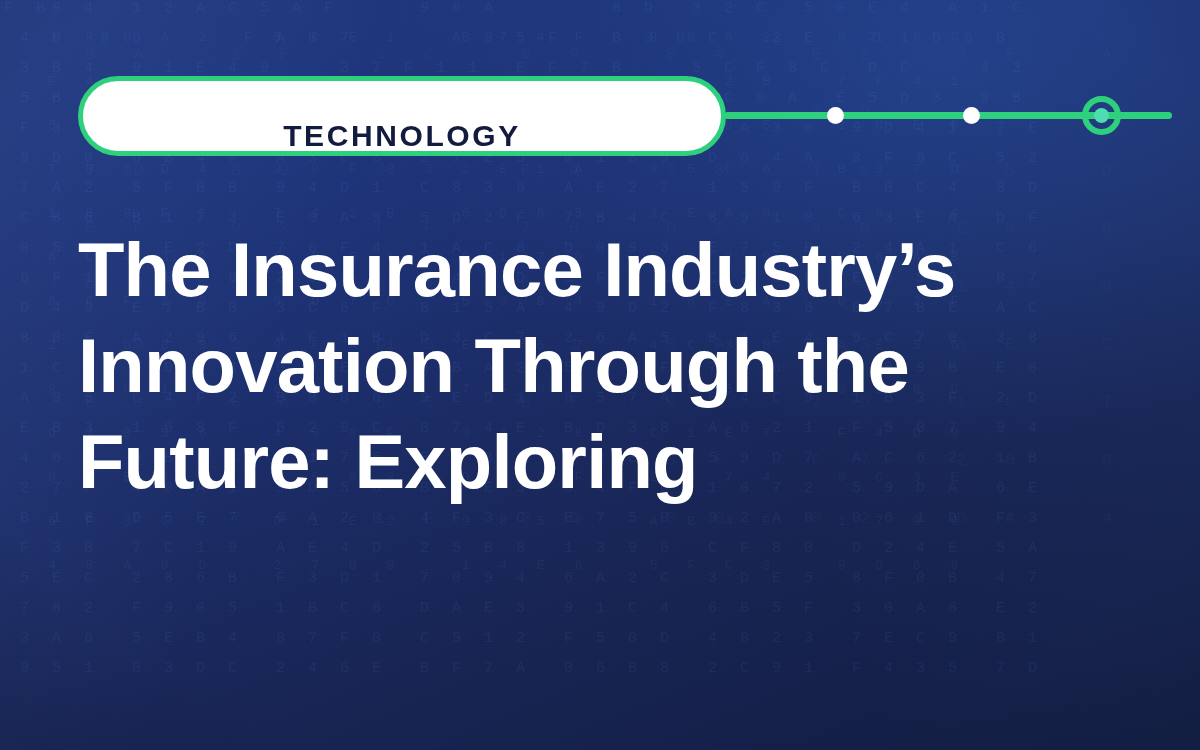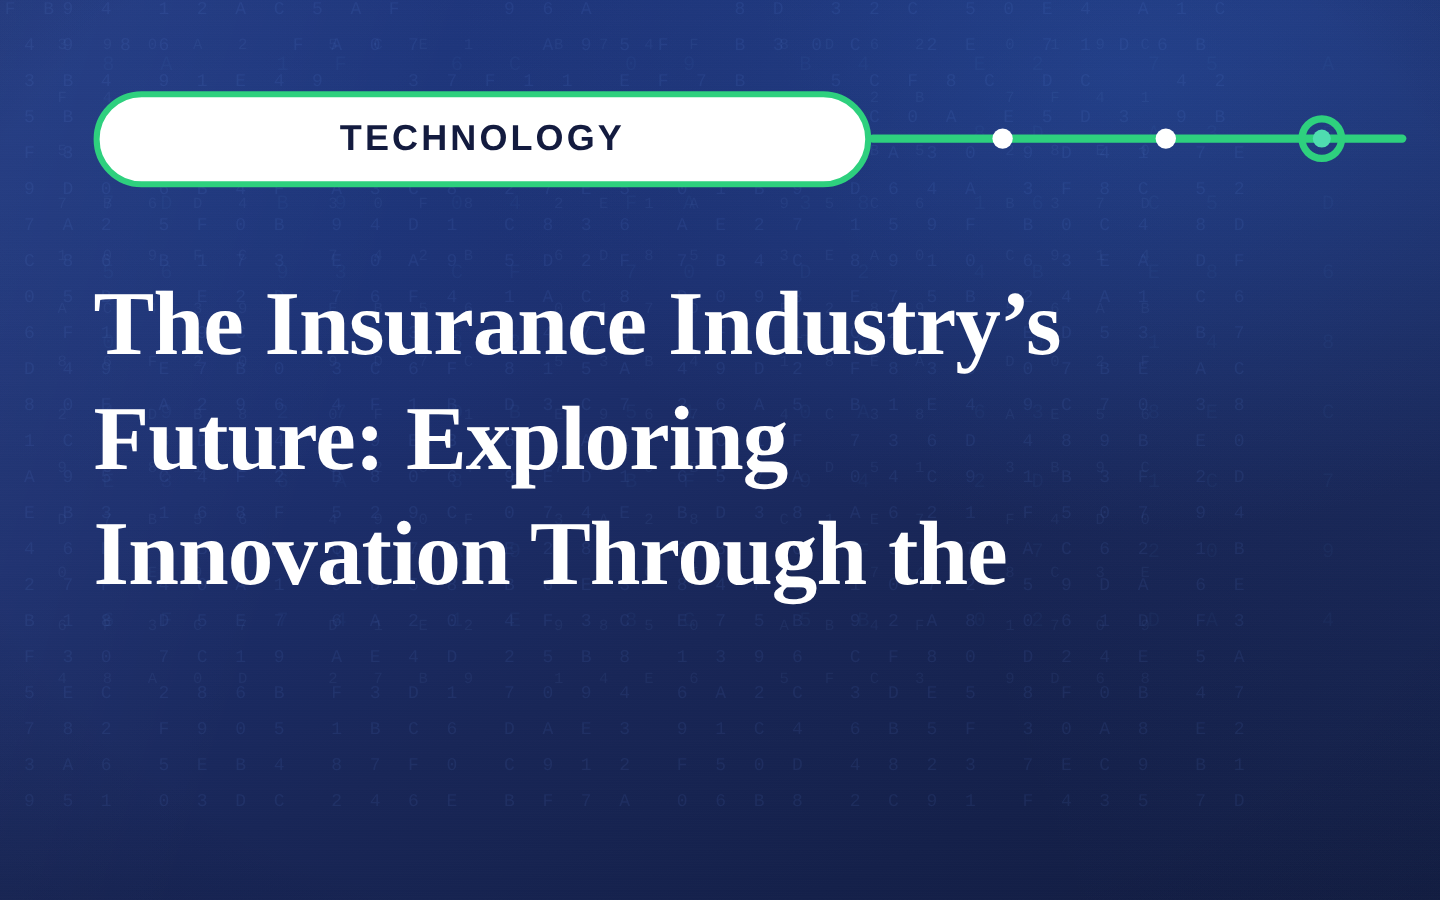--- a/index.html
+++ b/index.html
@@ -82,21 +82,21 @@
   }
 
   #category-badge {
     position:absolute;
     left:0; top:0;
     width:648px; height:80px;
     background:#ffffff;
     border:5px solid #2ed07e;
     border-radius:40px;
     display:flex;
-    align-items:center;
+    align-items:flex-end;
     justify-content:center;
   }
   #category-badge-label {
     color:#131b3f;
     font-size:30px;
     font-weight:700;
     letter-spacing:2.6px;
     line-height:1;
   }
 
@@ -141,21 +141,20 @@
     width:1010px;
   }
   .headline-line {
     display:block;
     color:#ffffff;
     font-size:76px;
     font-weight:700;
     line-height:96px;
     letter-spacing:-0.8px;
     white-space:nowrap;
-    font-family:Liberation Serif, serif;
   }
 </style>
 </head>
 <body>
 
 <div id="hero-banner">
 
   <div class="code-layer" id="code-texture-a">7F B9 4  1 2 A C 5 A F     9 6 A       8 D  3 2 C  5 0 E 4  A 1 C
 A 4 9  8 6      F A 0 7      A 9 5 F   B 3 0 C   2 E   7 1 D 6 B
 0 3 B 4  9 1 E 4 9    3 7 F 1 1  E F 7 B    5 C F 8 C  D C    4 2
@@ -217,17 +216,17 @@
     <div class="connector-dot" id="connector-dot-2"></div>
 
     <div id="connector-endpoint">
       <div id="connector-endpoint-core"></div>
     </div>
 
   </div>
 
   <h1 id="headline">
     <span class="headline-line">The Insurance Industry’s</span>
+    <span class="headline-line">Innovation Through the</span>
     <span class="headline-line">Future: Exploring</span>
-    <span class="headline-line">Innovation Through the</span>
   </h1>
 
 </div>
 
 </body></html>

